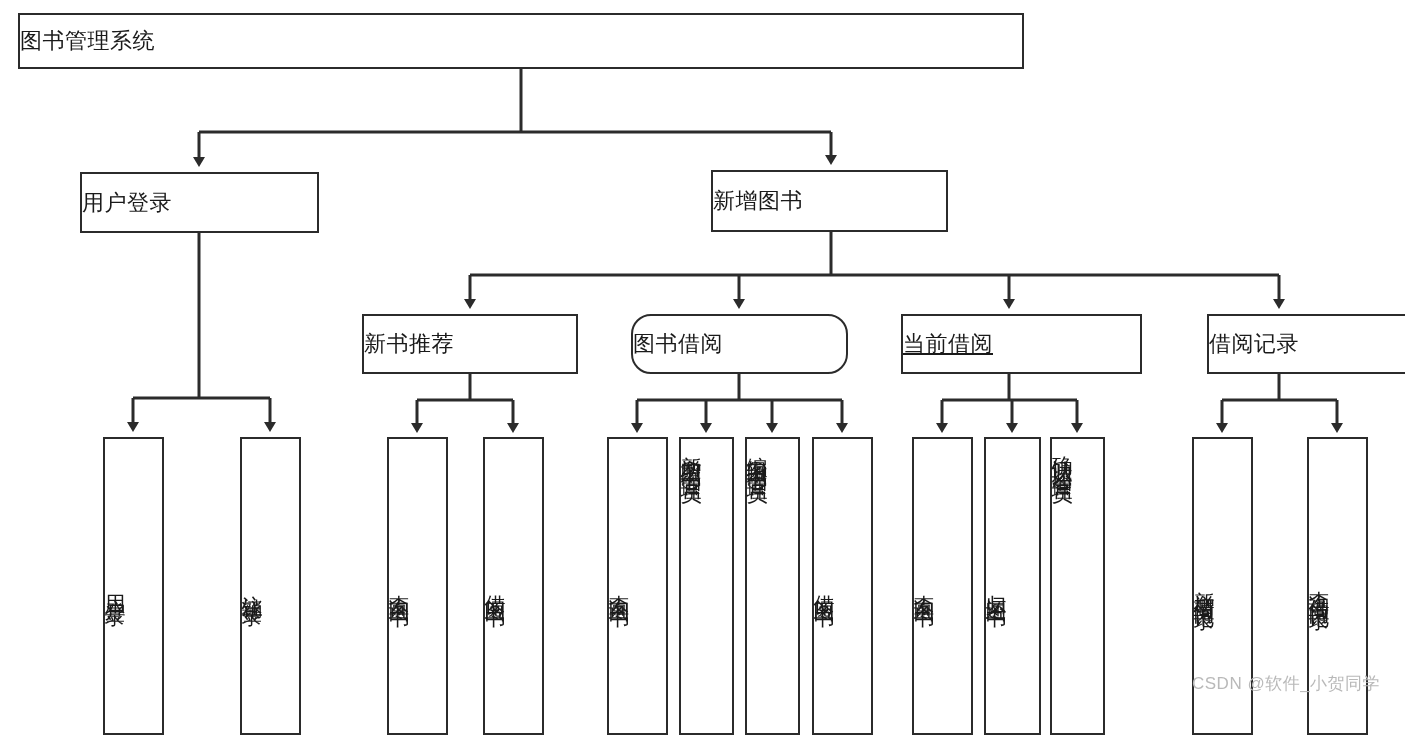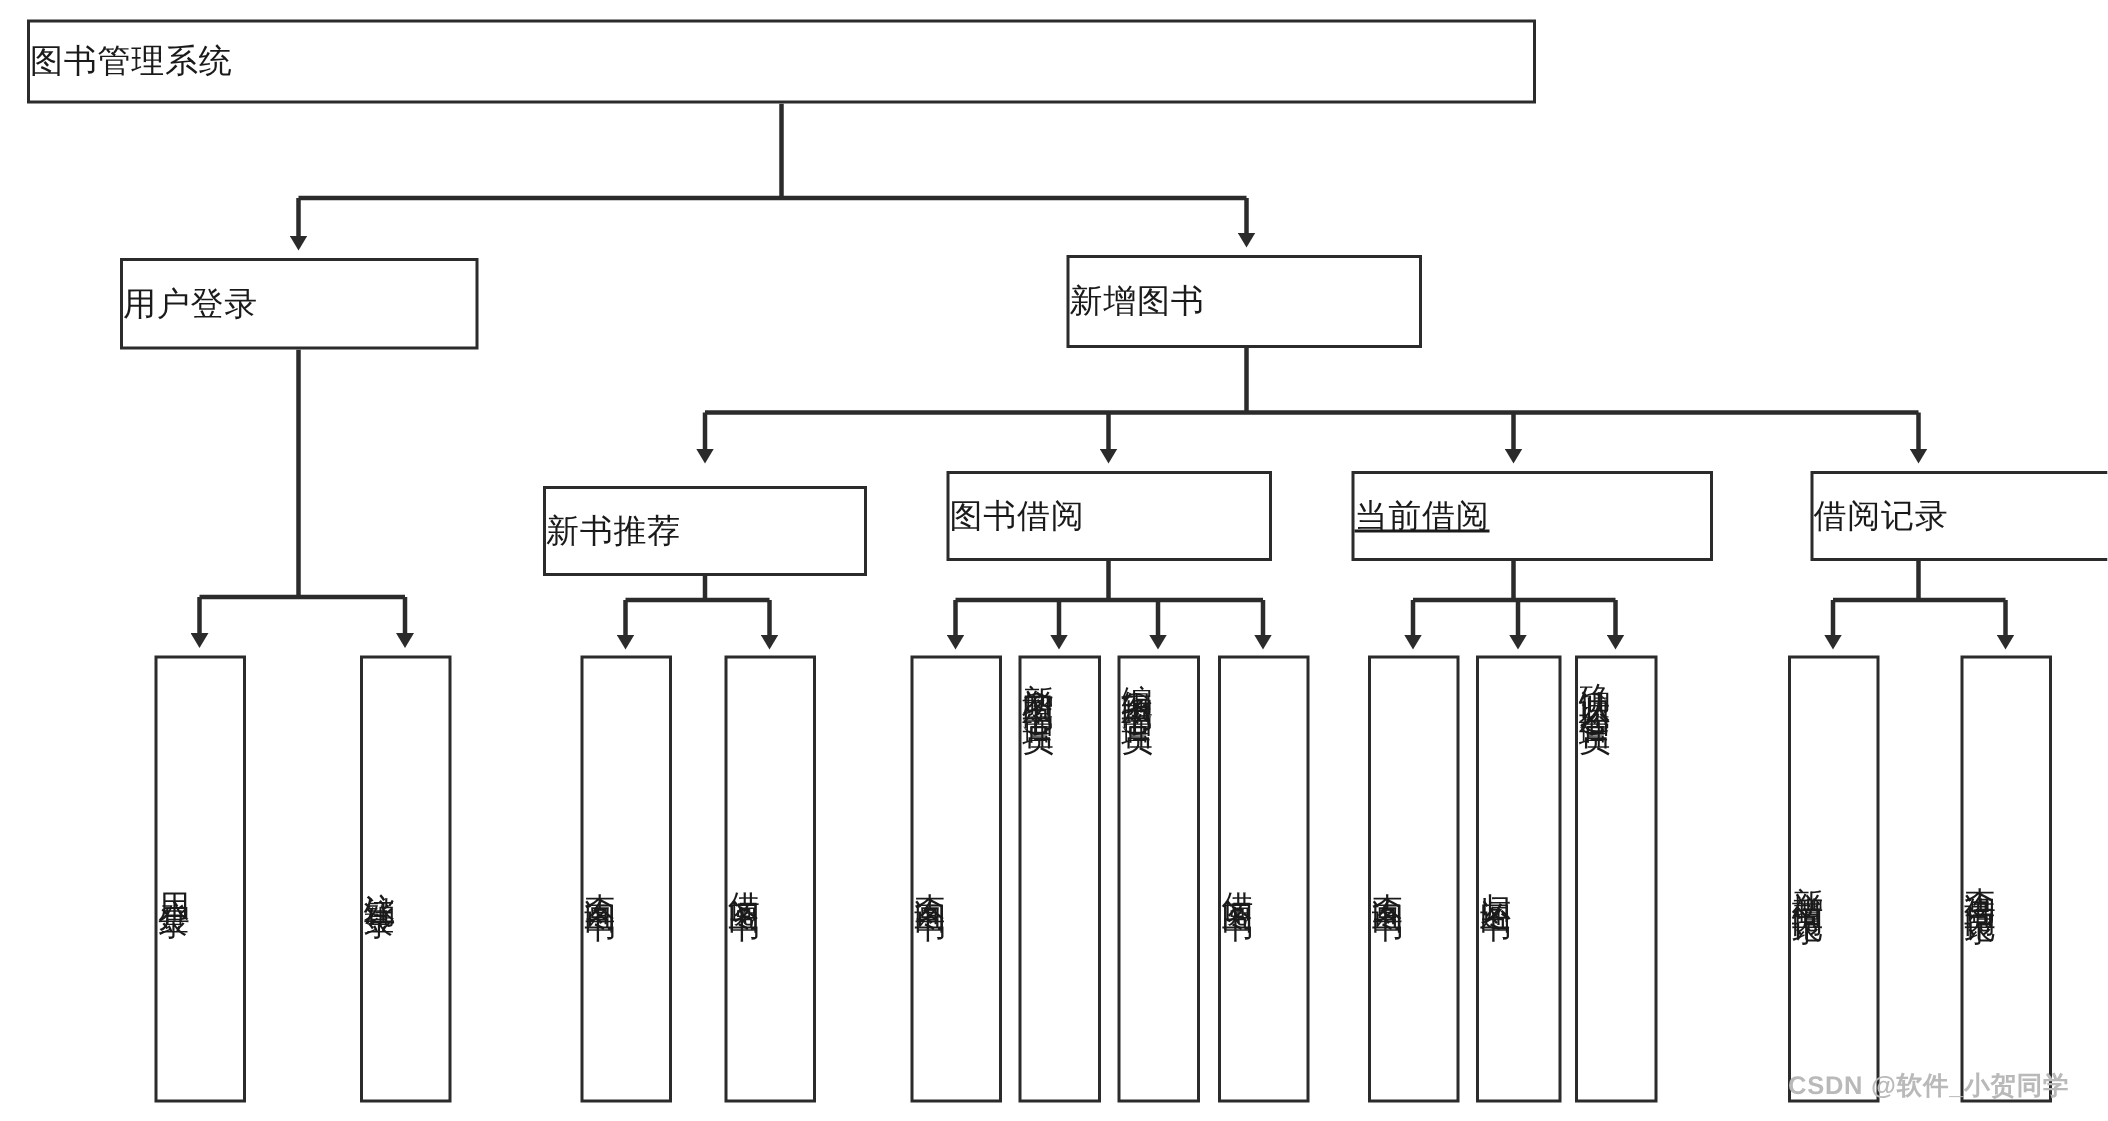--- a/index.html
+++ b/index.html
@@ -116,24 +116,24 @@
     <span>图书管理系统</span>
   </div>
 
   <div class="node horiz" style="left:80px; top:172px; width:239px; height:61px;">
     <span>用户登录</span>
   </div>
   <div class="node horiz" style="left:711px; top:170px; width:237px; height:62px;">
     <span>新增图书</span>
   </div>
 
-  <div class="node horiz" style="left:362px; top:324px; width:216px; height:60px;">
+  <div class="node horiz" style="left:362px; top:314px; width:216px; height:60px;">
     <span>新书推荐</span>
   </div>
-  <div class="node horiz" style="left:631px; top:314px; width:217px; height:60px;">
+  <div class="node horiz" style="left:631px; top:314px; width:217px; height:60px;border-radius:20px;">
     <span>图书借阅</span>
   </div>
   <div class="node horiz" style="left:901px; top:314px; width:241px; height:60px;text-decoration:underline;">
     <span>当前借阅</span>
   </div>
   <div class="node horiz" style="left:1171px; top:314px; width:217px; height:60px;margin-left:36px;">
     <span>借阅记录</span>
   </div>
 
   <div class="node vert" style="left:103px; top:437px; width:61px; height:298px;">
@@ -169,15 +169,15 @@
   <div class="node vert" style="left:1050px; top:437px; width:55px; height:298px; align-items:flex-start;">
     <span class="vlabel">确认归还（管理员）</span>
   </div>
   <div class="node vert" style="left:1192px; top:437px; width:61px; height:298px;">
     <span class="vlabel">新增借阅记录</span>
   </div>
   <div class="node vert" style="left:1307px; top:437px; width:61px; height:298px;">
     <span class="vlabel">查询借阅记录</span>
   </div>
 
-  <div class="watermark" style="left:1192px; top:712px;font-weight:bold;">CSDN @软件_小贺同学</div>
+  <div class="watermark" style="left:1192px; top:672px;">CSDN @软件_小贺同学</div>
 
 </div>
 
 </body></html>

